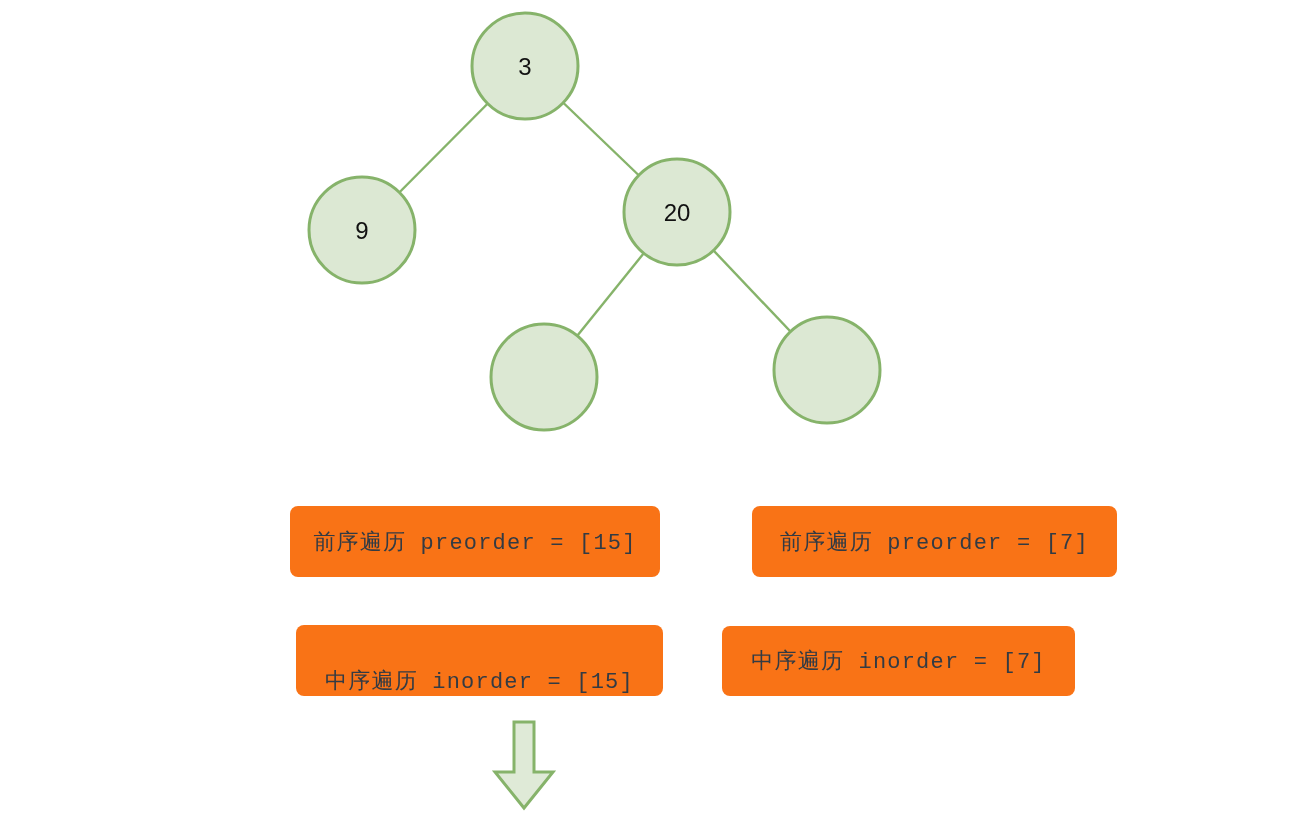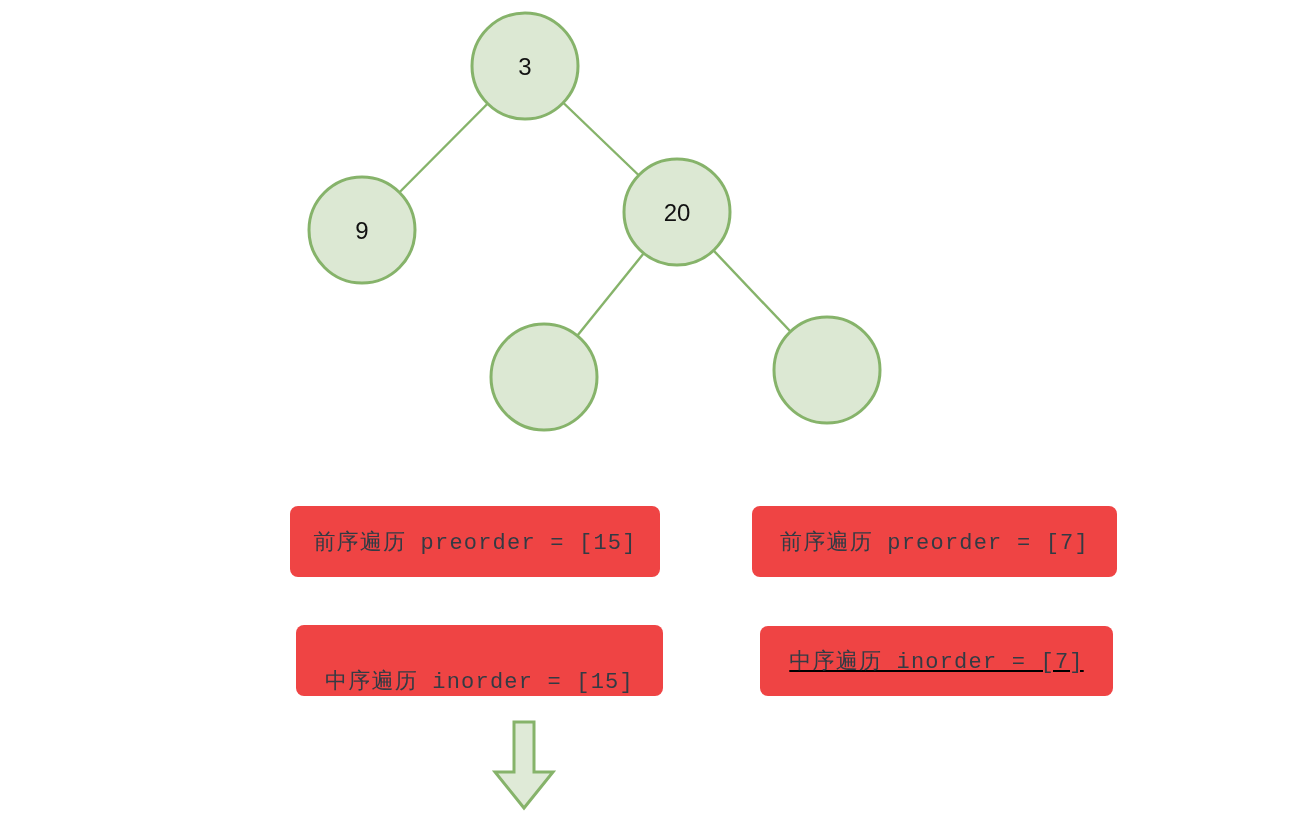--- a/index.html
+++ b/index.html
@@ -32,21 +32,21 @@
     font-family: "Liberation Sans", sans-serif;
     font-size: 24px;
     fill: #111111;
     text-anchor: middle;
   }
   .arrow {
     stroke-width: 3;
   }
   .panel {
     position: absolute;
-    background: #ef4444;
+    background: #f97316;
     border-radius: 8px;
     display: flex;
     align-items: center;
     justify-content: center;
   }
   .panel-text {
     font-family: "Liberation Mono", "DejaVu Sans Mono", monospace;
     font-size: 22px;
     letter-spacing: 1.2px;
     color: #333b44;
@@ -85,17 +85,17 @@
   </div>
 
   <div class="panel" style="left:752px; top:506px; width:365px; height:71px;justify-content:center;">
     <span class="panel-text">前序遍历 preorder = [7]</span>
   </div>
 
   <div class="panel" style="left:296px; top:625px; width:367px; height:71px;align-items:flex-end;">
     <span class="panel-text">中序遍历 inorder = [15]</span>
   </div>
 
-  <div class="panel" style="left:760px; top:626px; width:353px; height:70px;text-decoration:underline;">
+  <div class="panel" style="left:722px; top:626px; width:353px; height:70px;">
     <span class="panel-text">中序遍历 inorder = [7]</span>
   </div>
 
 </div>
 
 </body></html>

